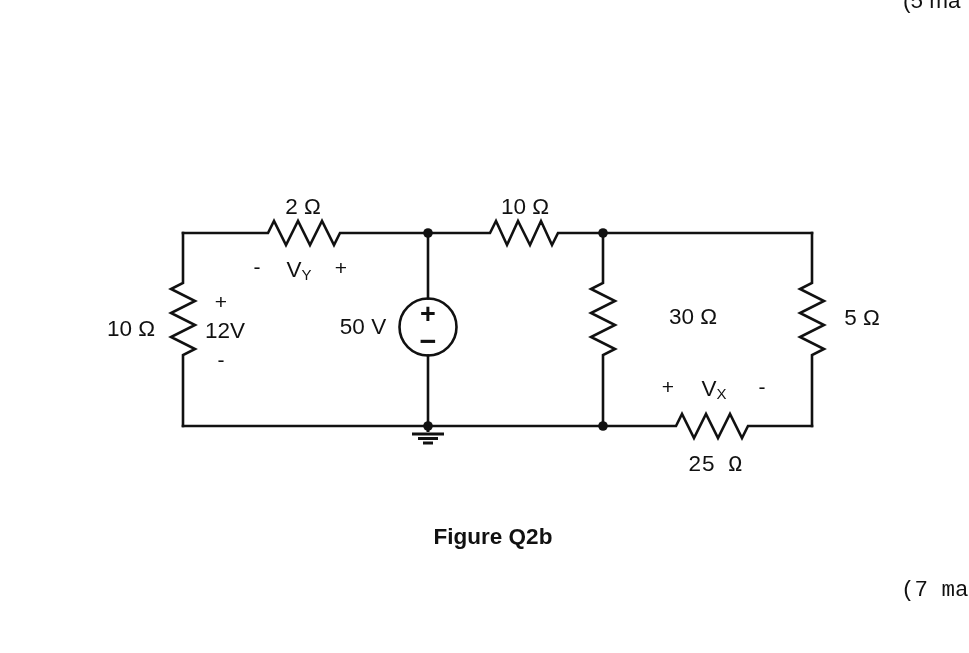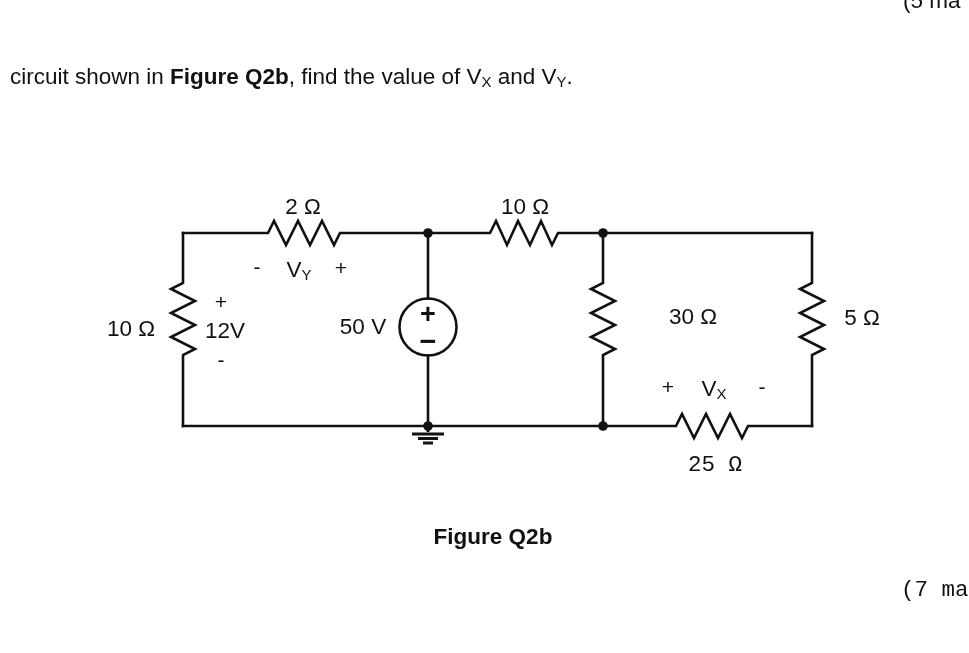--- a/index.html
+++ b/index.html
@@ -75,21 +75,20 @@
     fill: #111111;
     text-anchor: middle;
   }
 </style>
 </head>
 <body>
 
 <div class="frag" style="left:903px; top:-12px;">(5 ma</div>
 
 <div class="question">
-  <div><span>circuit shown in </span><span class="bold">Figure Q2b</span><span>, find the value of V</span><span class="subscript">X</span><span> and V</span><span class="subscript">Y</span><span>.</span></div>
 </div>
 
 <svg class="circuit" width="969" height="653" viewBox="0 0 969 653">
 
   <polyline class="wire" points="183,233 268,233 274,221 286,245 298,221 310,245 322,221 334,245 340,233 490,233 496,221 507,245 518,221 530,245 541,221 552,245 558,233 812,233"></polyline>
 
   <polyline class="wire" points="183,233 183,283 171,289 195,301 171,313 195,325 171,337 195,349 183,355 183,426"></polyline>
 
   <polyline class="wire" points="603,233 603,283 591,289 615,301 591,313 615,325 591,337 615,349 603,355 603,426"></polyline>
 

